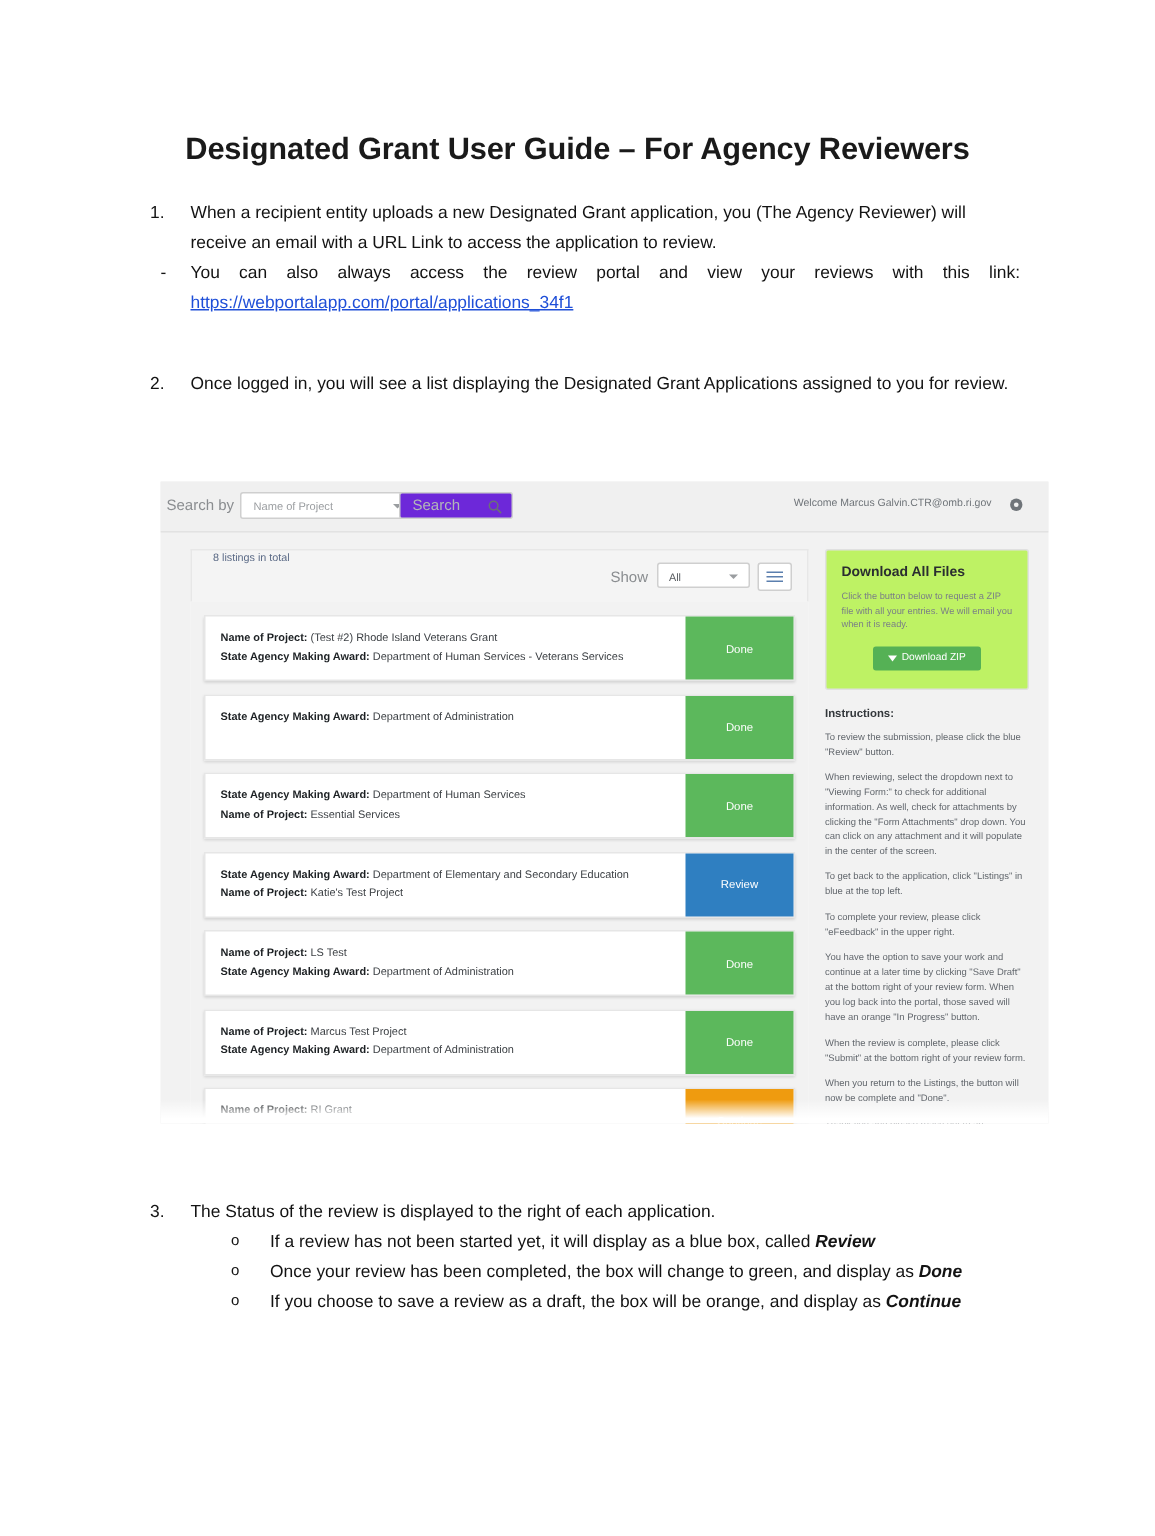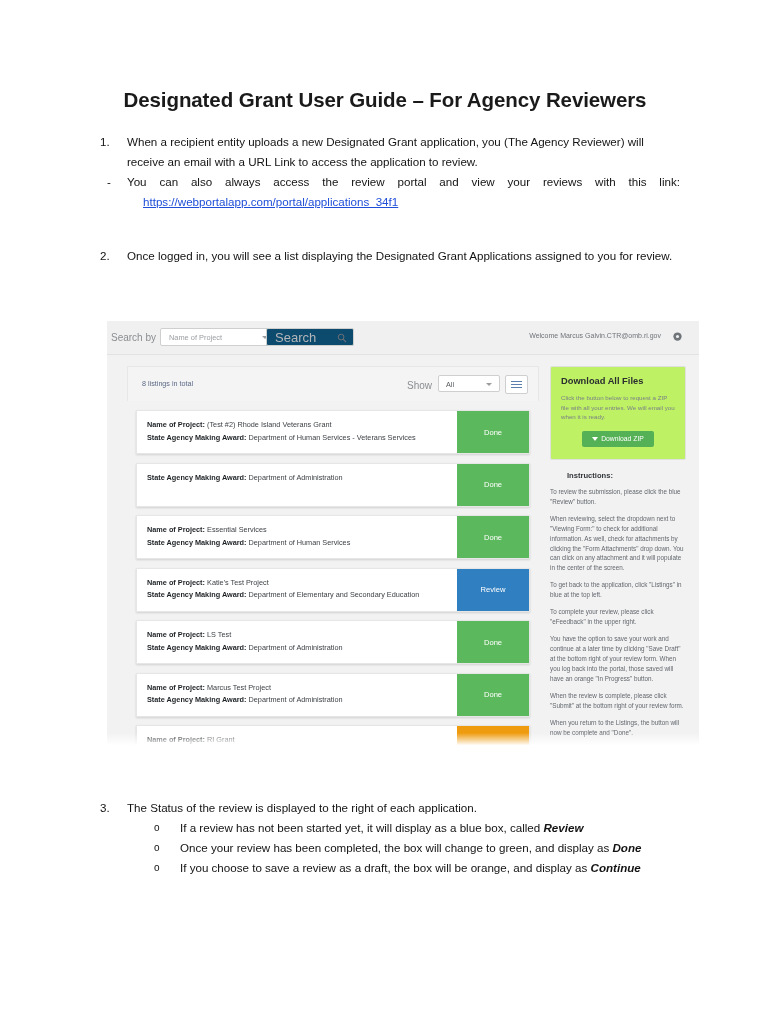--- a/index.html
+++ b/index.html
@@ -65,21 +65,20 @@
     flex: 0 0 27px;
     text-align: left;
     padding-left: 7px;
     box-sizing: border-box;
   }
   .justified { text-align: justify; text-align-last: justify; }
   .link {
     color: #1f4fd8;
     text-decoration: underline;
     word-break: break-all;
-    margin-left: 16px;
   }
 
   .sub-list { margin: 0; padding: 0; }
   .sub-item {
     display: flex;
     align-items: flex-start;
     padding-left: 54px;
   }
   .sub-marker {
     width: 26px;
@@ -131,25 +130,25 @@
     position: absolute;
     right: 7px; top: 7px;
     width: 0; height: 0;
     border-left: 3px solid transparent;
     border-right: 3px solid transparent;
     border-top: 3.5px solid #9a9da0;
   }
   .search-box {
     position: absolute;
     left: 159px; top: 7px;
-    width: 88px; height: 18px;
-    background: #0c4a6e;
+    width: 76px; height: 18px;
+    background: #6d28d9;
     border: 1px solid #cfcfcf;
     border-radius: 2px;
-    font-size: 13px;
+    font-size: 10px;
     color: #b3b6b9;
     line-height: 18px;
     padding-left: 8px;
     box-sizing: border-box;
   }
   .mag {
     position: absolute;
     right: 6px; top: 4px;
     width: 10px; height: 10px;
   }
@@ -174,21 +173,21 @@
   }
   .listpanel-head {
     position: relative;
     height: 34px;
     background: #f4f4f4;
     border: 1px solid #e7e7e7;
     border-bottom: none;
   }
   .listings-count {
     position: absolute;
-    left: 14px; top: 12px;
+    left: 14px; top: 0;
     font-size: 7.2px;
     color: #5b6a86;
   }
   .show-label {
     position: absolute;
     right: 106px; top: 13px;
     font-size: 10px;
     color: #8a8d90;
   }
   .show-select {
@@ -306,21 +305,20 @@
     border-left: 3px solid transparent;
     border-right: 3px solid transparent;
     border-top: 4px solid #fff;
   }
 
   .instr-title {
     margin-top: 11px;
     font-size: 7.6px;
     font-weight: bold;
     color: #33373b;
-    margin-left: 17px;
   }
   .instr p {
     margin: 7px 0 0 0;
     font-size: 6.3px;
     line-height: 1.58;
     color: #62676d;
   }
 
   .shot-fade {
     position: absolute;
@@ -420,40 +418,40 @@
               <b>State Agency Making Award:</b>
               <span>Department of Administration</span>
             </div>
           </div>
           <div class="status st-done">Done</div>
         </div>
 
         <div class="row">
           <div class="row-main">
             <div class="row-line">
+              <b>State Agency Making Award:</b>
+              <span>Department of Human Services</span>
+            </div>
+            <div class="row-line">
               <b>Name of Project:</b>
               <span>Essential Services</span>
             </div>
-            <div class="row-line">
-              <b>State Agency Making Award:</b>
-              <span>Department of Human Services</span>
-            </div>
           </div>
           <div class="status st-done">Done</div>
         </div>
 
         <div class="row">
           <div class="row-main">
+            <div class="row-line">
+              <b>State Agency Making Award:</b>
+              <span>Department of Elementary and Secondary Education</span>
+            </div>
             <div class="row-line">
               <b>Name of Project:</b>
               <span>Katie's Test Project</span>
-            </div>
-            <div class="row-line">
-              <b>State Agency Making Award:</b>
-              <span>Department of Elementary and Secondary Education</span>
             </div>
           </div>
           <div class="status st-review">Review</div>
         </div>
 
         <div class="row">
           <div class="row-main">
             <div class="row-line">
               <b>Name of Project:</b>
               <span>LS Test</span>

